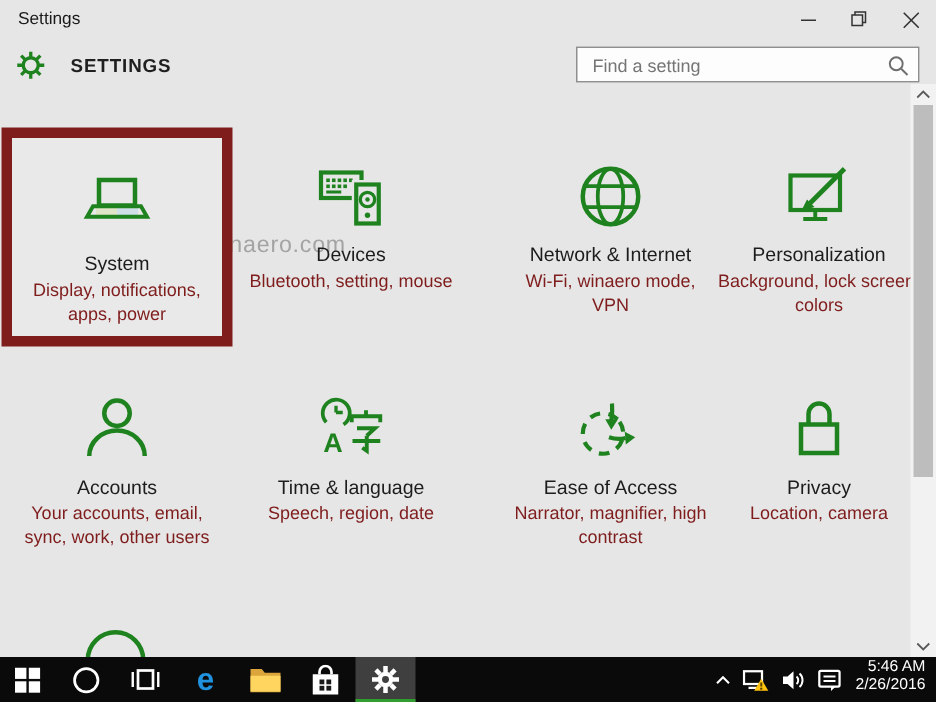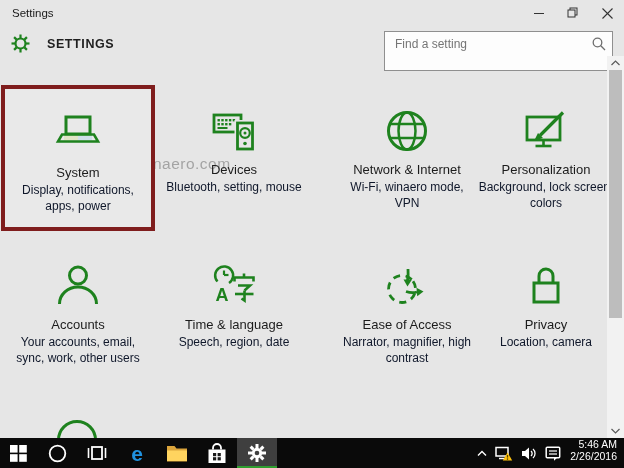--- a/index.html
+++ b/index.html
@@ -10,41 +10,41 @@
     -webkit-font-smoothing:antialiased;
   }
   
   .titlebar{position:absolute;top:0;left:0;right:0;height:28px;}
   .titlebar .title{position:absolute;left:12px;top:7px;font-size:11.5px;color:#1a1a1a;}
   .win-controls{position:absolute;right:0;top:0;display:flex;}
   .win-btn{width:34px;height:26px;display:flex;align-items:center;justify-content:center;cursor:default;}
   
   .app-header-icon{position:absolute;left:11px;top:34px;}
   .app-header-title{position:absolute;left:47px;top:37px;font-size:12.5px;font-weight:bold;letter-spacing:.6px;color:#1f1f1f;}
-  .searchbox{position:absolute;left:384px;top:31px;width:229px;height:40px;box-sizing:border-box;
+  .searchbox{position:absolute;left:384px;top:31px;width:229px;height:24px;box-sizing:border-box;
     border:1px solid #8f8f8f;background:#fdfdfd;}
   .searchbox input{position:absolute;left:8px;top:1px;width:195px;height:20px;border:0;outline:0;
     background:transparent;font-size:12px;color:#333;font-family:inherit;}
   .searchbox input::placeholder{color:#757575;opacity:1;}
   .search-glass{position:absolute;right:6px;top:5px;}
   
   .wm-letter{position:absolute;left:22px;top:136px;font-family:"DejaVu Serif","Liberation Serif",serif;
     font-weight:bold;font-size:54px;line-height:1;color:rgba(110,110,110,.38);}
   .wm-strip{position:absolute;left:32px;top:136px;width:30px;height:7px;
     background:linear-gradient(to right, rgba(219,130,130,.45) 0 50%, rgba(160,196,128,.5) 50% 100%);}
   .wm-url{position:absolute;left:95px;top:155px;font-size:15.5px;letter-spacing:.5px;color:rgba(122,122,122,.62);}
   
   .tile{position:absolute;width:154px;height:146px;box-sizing:border-box;text-align:center;
     padding-top:22px;cursor:pointer;}
-  .tile.selected{border:4px solid #7f1d1d;background:#e9e9e9;padding-top:21px;}
+  .tile.selected{border:7px solid #7f1d1d;background:#e9e9e9;padding-top:21px;}
   .c1{left:1px;} .c2{left:157px;} .c3{left:330px;} .c4{left:469px;}
   .r1{top:85px;} .r2{top:240px;}
   .tile-icon{display:block;margin:0 auto;height:48px;}
   .tile-label{margin-top:7px;font-size:13px;color:#1c1c1c;}
-  .tile-desc{margin:3px auto 0;max-width:136px;font-size:12px;line-height:1.32;color:#0f172a;}
+  .tile-desc{margin:3px auto 0;max-width:136px;font-size:12px;line-height:1.32;color:#7f1d1d;}
   
   .peek-circle{position:absolute;left:57px;top:420px;width:34px;height:34px;border-radius:50%;
     border:3px solid #1e821e;background:transparent;}
   
   .scrollbar{position:absolute;left:607px;top:56px;width:17px;height:382px;background:#f2f2f2;}
   .scroll-thumb{position:absolute;left:2px;top:14px;width:13px;height:248px;background:#bdbdbd;}
   .scroll-arrow{position:absolute;left:0;width:17px;height:14px;display:flex;align-items:center;justify-content:center;}
   .scroll-arrow.up{top:0;} .scroll-arrow.down{bottom:0;}
   
   .taskbar{position:absolute;left:0;bottom:0;width:624px;height:30px;background:#0a0a0a;

